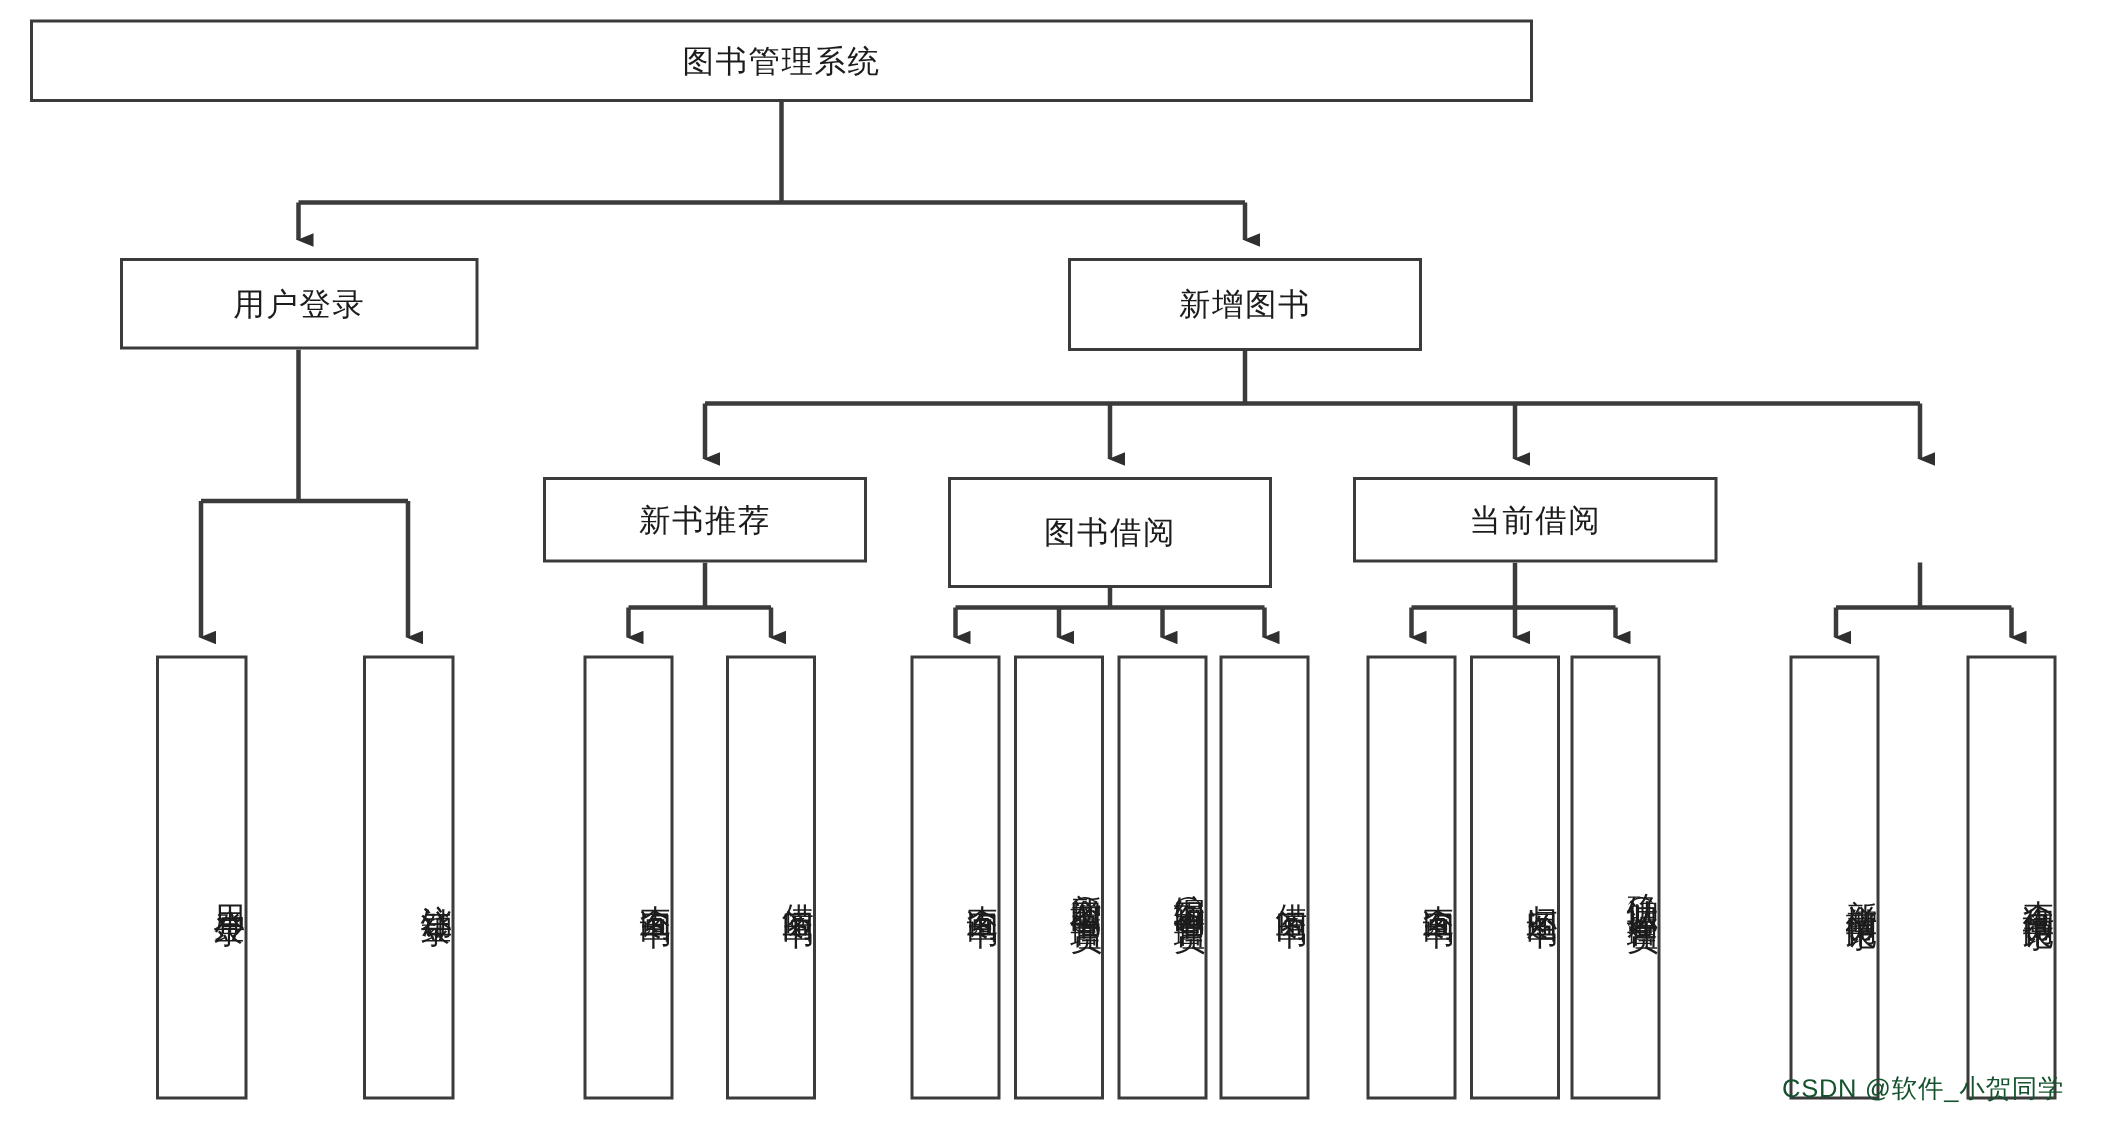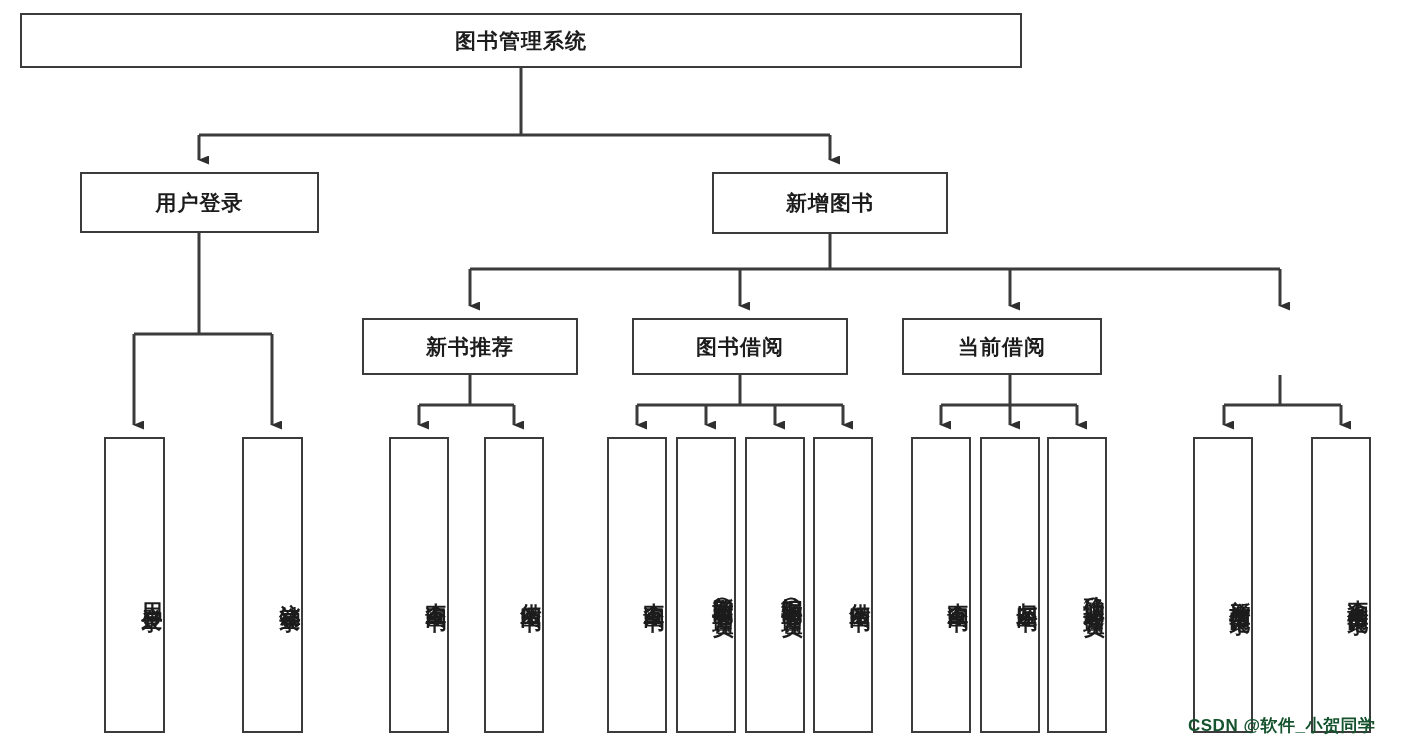--- a/index.html
+++ b/index.html
@@ -9,21 +9,20 @@
   }
   body {
     font-family: "Liberation Sans", "DejaVu Sans", sans-serif;
   }
   #canvas {
     position: relative;
     width: 1405px;
     height: 747px;
     background: #ffffff;
     overflow: hidden;
-    font-weight: bold;
   }
   #edges {
     position: absolute;
     left: 0;
     top: 0;
     width: 1405px;
     height: 747px;
   }
   .node {
     position: absolute;
@@ -129,24 +128,24 @@
   <div class="node h" style="left:80px; top:172px; width:239px; height:61px;">
     <span>用户登录</span>
   </div>
   <div class="node h" style="left:712px; top:172px; width:236px; height:62px;">
     <span>新增图书</span>
   </div>
 
   <div class="node h" style="left:362px; top:318px; width:216px; height:57px;justify-content:center;">
     <span>新书推荐</span>
   </div>
-  <div class="node h" style="left:632px; top:318px; width:216px; height:57px;">
+  <div class="node h" style="left:632px; top:318px; width:216px; height:74px;">
     <span>图书借阅</span>
   </div>
-  <div class="node h" style="left:902px; top:318px; width:200px; height:57px;">
+  <div class="node h" style="left:902px; top:318px; width:243px; height:57px;">
     <span>当前借阅</span>
   </div>
 
   <div class="node v" style="left:104px; top:437px; width:61px; height:296px;">
     <span class="vlabel">用户登录</span>
   </div>
   <div class="node v" style="left:242px; top:437px; width:61px; height:296px;">
     <span class="vlabel">注销登录</span>
   </div>
 

